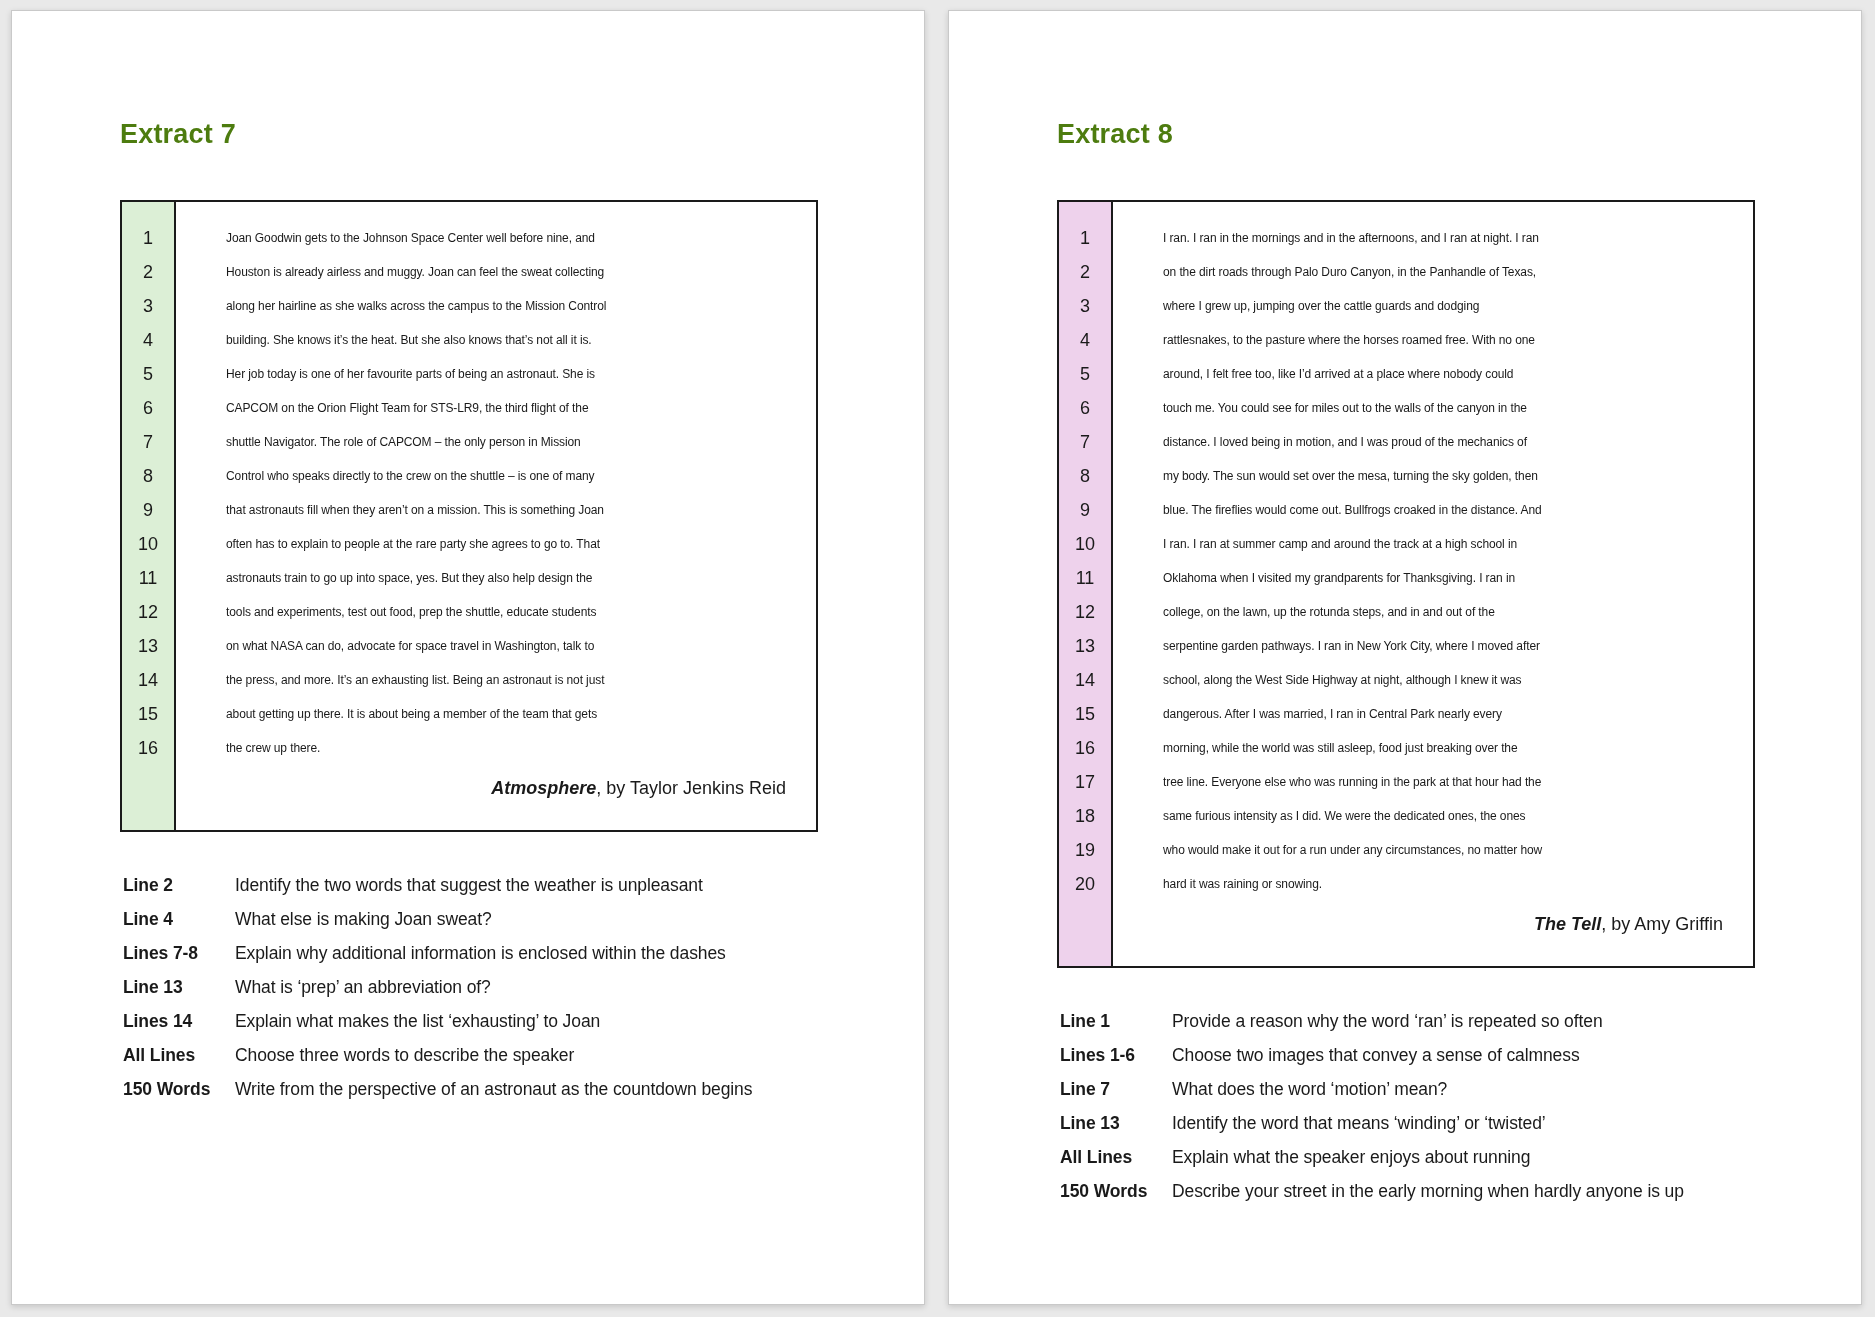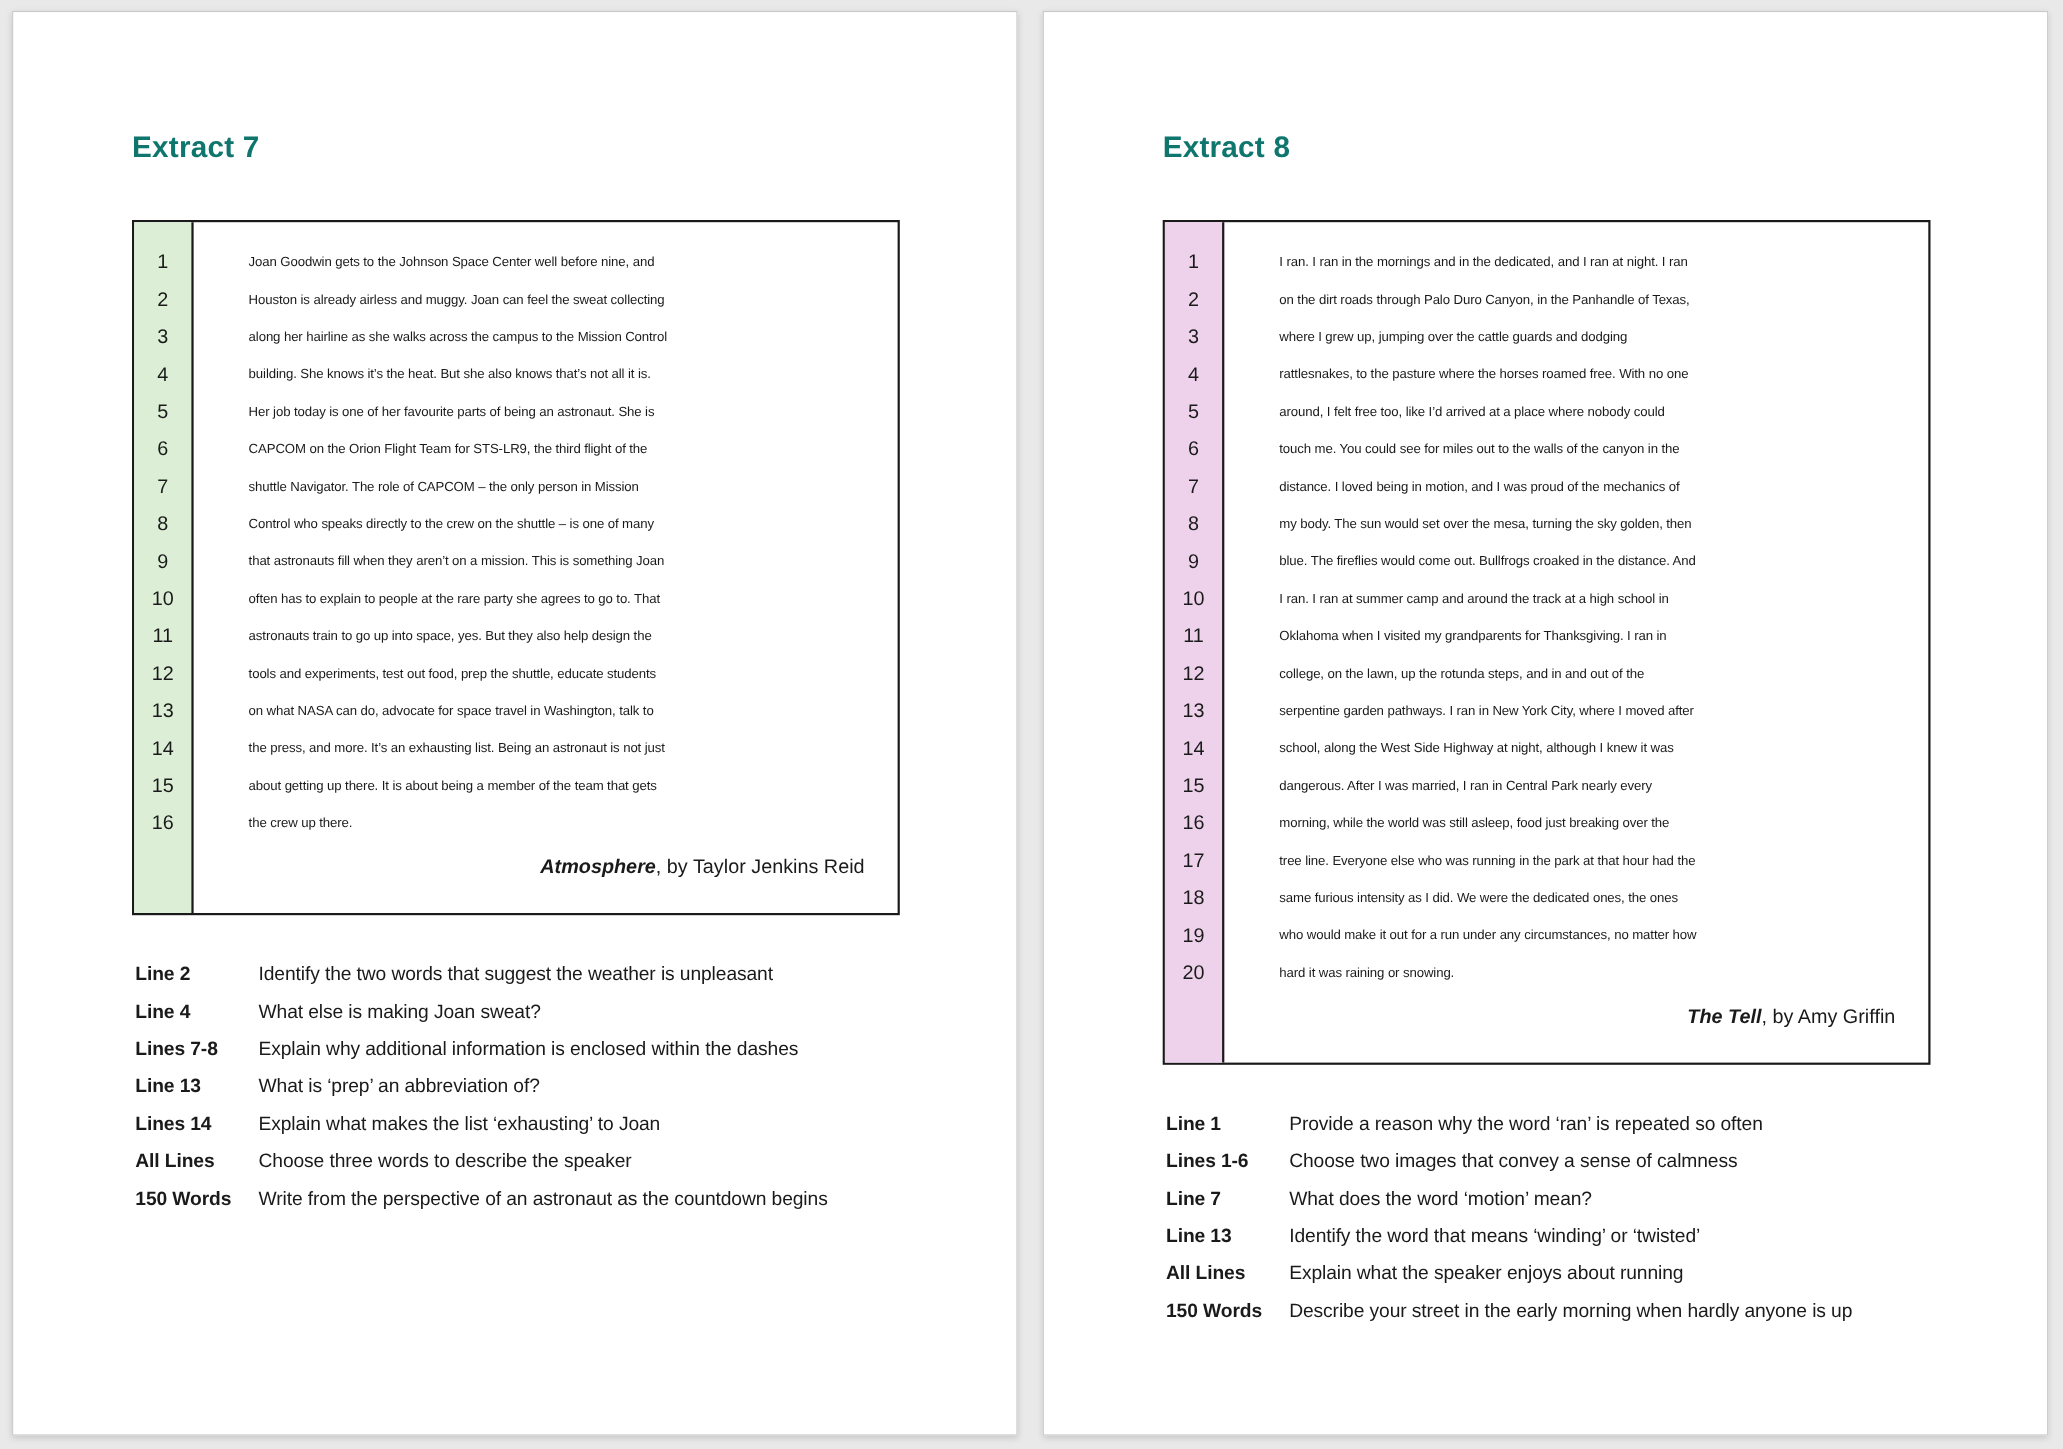--- a/index.html
+++ b/index.html
@@ -21,21 +21,21 @@
     border: 1px solid #c9c9c9;
     box-shadow: 0 2px 6px rgba(0,0,0,0.15);
     box-sizing: border-box;
     overflow: hidden;
   }
   .title {
     margin: 108px 0 0 108px;
     font-size: 27px;
     font-weight: bold;
     letter-spacing: 0.2px;
-    color: #0f766e;
+    color: #4d7c0f;
   }
   .extract-box {
     margin: 50px 106px 0 108px;
     border: 2px solid #1a1a1a;
     display: flex;
   }
   .gutter {
     width: 54px;
     flex: none;
     border-right: 2px solid #1a1a1a;
@@ -175,21 +175,21 @@
           <div class="line-num">13</div>
           <div class="line-num">14</div>
           <div class="line-num">15</div>
           <div class="line-num">16</div>
           <div class="line-num">17</div>
           <div class="line-num">18</div>
           <div class="line-num">19</div>
           <div class="line-num">20</div>
         </div>
       <div class="text-col">
-        <div class="line-text">I ran. I ran in the mornings and in the dedicated, and I ran at night. I ran</div>
+        <div class="line-text">I ran. I ran in the mornings and in the afternoons, and I ran at night. I ran</div>
           <div class="line-text">on the dirt roads through Palo Duro Canyon, in the Panhandle of Texas,</div>
           <div class="line-text">where I grew up, jumping over the cattle guards and dodging</div>
           <div class="line-text">rattlesnakes, to the pasture where the horses roamed free. With no one</div>
           <div class="line-text">around, I felt free too, like I’d arrived at a place where nobody could</div>
           <div class="line-text">touch me. You could see for miles out to the walls of the canyon in the</div>
           <div class="line-text">distance. I loved being in motion, and I was proud of the mechanics of</div>
           <div class="line-text">my body. The sun would set over the mesa, turning the sky golden, then</div>
           <div class="line-text">blue. The fireflies would come out. Bullfrogs croaked in the distance. And</div>
           <div class="line-text">I ran. I ran at summer camp and around the track at a high school in</div>
           <div class="line-text">Oklahoma when I visited my grandparents for Thanksgiving. I ran in</div>

